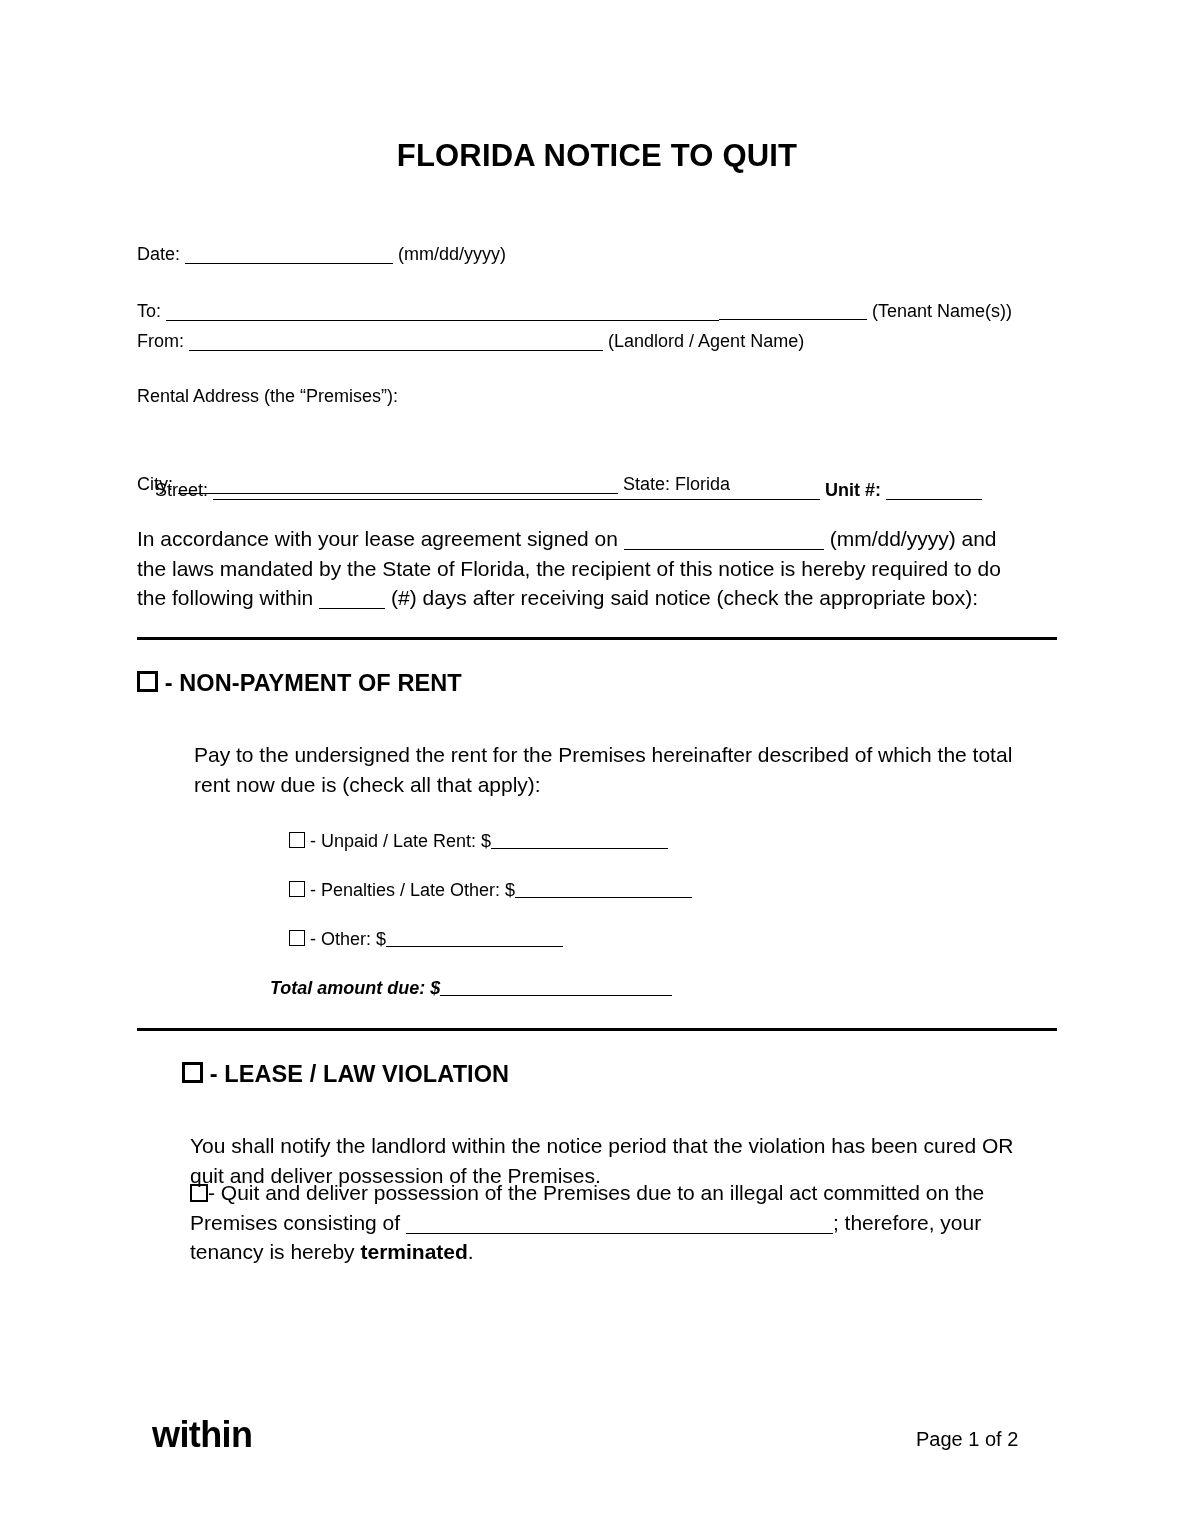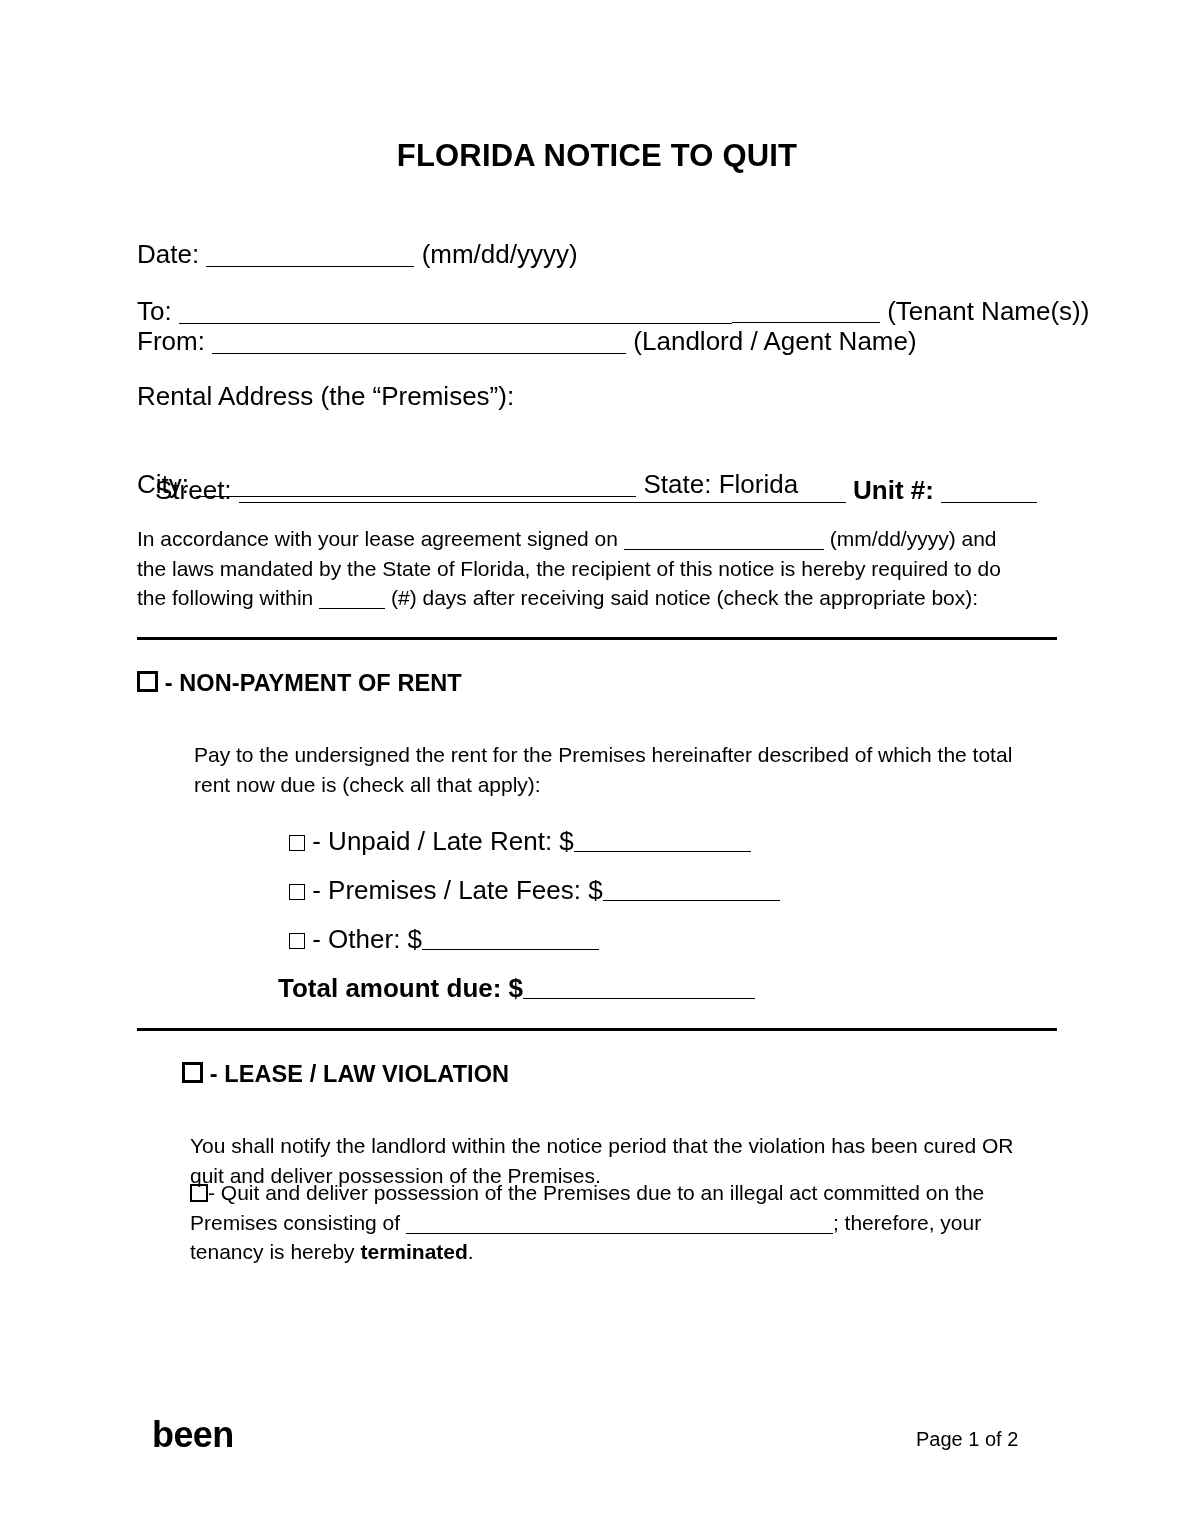--- a/index.html
+++ b/index.html
@@ -32,21 +32,21 @@
     font-size: 31px;
     font-weight: bold;
     letter-spacing: 0.2px;
     margin: 0;
     padding-top: 139px;
     line-height: 1.1;
   }
 
   
   .line {
-    font-size: 26px;
+    font-size: 18px;
     line-height: 29px;
     white-space: nowrap;
   }
   .para {
     font-size: 21px;
     line-height: 29.5px;
   }
 
   
   .blank {
@@ -177,29 +177,29 @@
     <div>rent now due is (check all that apply):</div>
   </div>
 
   <div class="abs line" style="left:289px; top:827px;">
     <span class="cb cb-sm"></span>
     <span>- Unpaid / Late Rent: $</span><span class="blank" style="width:177px; vertical-align:-2px;"></span>
   </div>
 
   <div class="abs line" style="left:289px; top:876px;">
     <span class="cb cb-sm"></span>
-    <span>- Premises / Late Fees: $</span><span class="blank" style="width:177px; vertical-align:-2px;"></span>
+    <span>- Penalties / Late Other: $</span><span class="blank" style="width:177px; vertical-align:-2px;"></span>
   </div>
 
   <div class="abs line" style="left:289px; top:925px;">
     <span class="cb cb-sm"></span>
     <span>- Other: $</span><span class="blank" style="width:177px; vertical-align:-2px;"></span>
   </div>
 
-  <div class="abs line bold" style="left:278px; top:974px;">
+  <div class="abs line bold" style="left:270px; top:974px;font-style:italic;">
     <span>Total amount due: $</span><span class="blank" style="width:232px; vertical-align:-2px;"></span>
   </div>
 
   <hr class="divider abs" style="left:137px; top:1028px; width:920px;">
 
   <div class="abs section-heading" style="left:137px; top:1061px;padding-left:45px;">
     <span class="cb cb-lg"></span>
     <span>- LEASE / LAW VIOLATION</span>
   </div>
 
@@ -215,16 +215,16 @@
     <div style="white-space:nowrap;">
       <span>Premises consisting of</span>
       <span class="blank" style="width:427px;"></span><span>; therefore, your</span>
     </div>
     <div style="white-space:nowrap;">
       <span>tenancy is hereby</span>
       <span class="bold">terminated</span><span>.</span>
     </div>
   </div>
 
-  <div class="abs footer-logo" style="left:152px; top:1414px;">been</div>
+  <div class="abs footer-logo" style="left:152px; top:1414px;">within</div>
   <div class="abs footer-page" style="left:916px; top:1428px;">Page 1 of 2</div>
 
 </div>
 
 </body></html>

